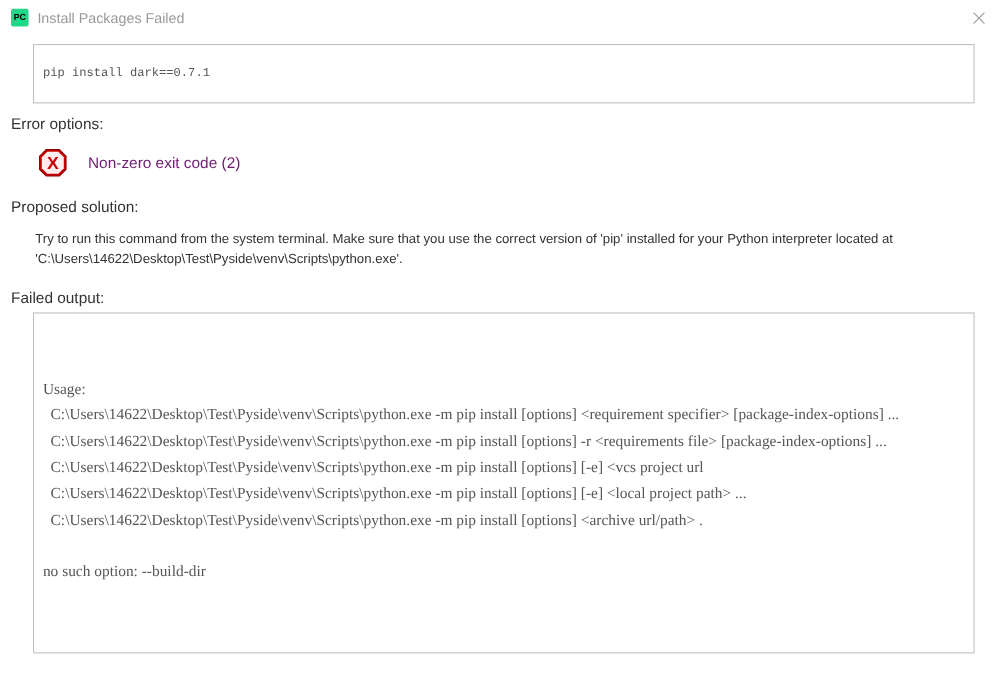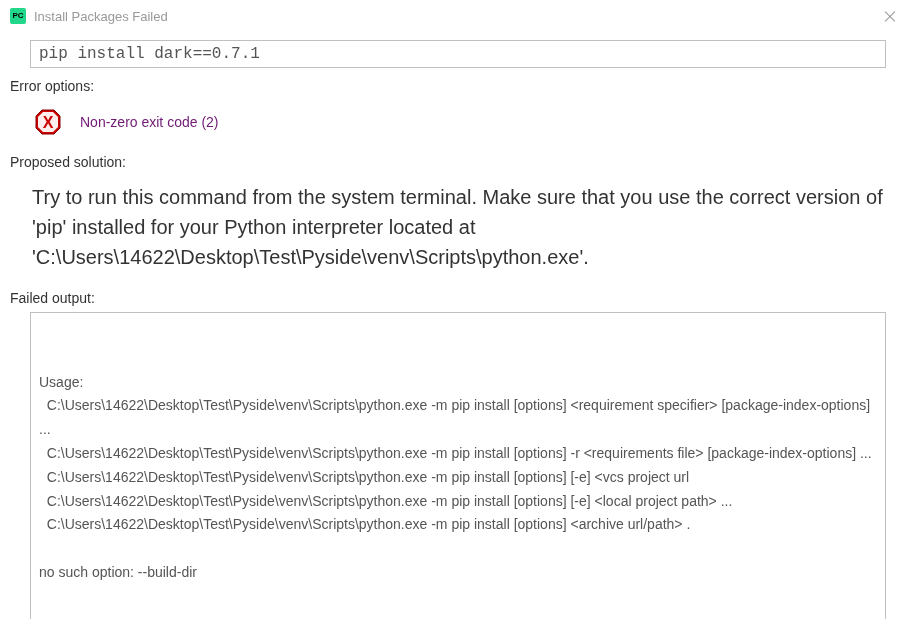--- a/index.html
+++ b/index.html
@@ -71,51 +71,51 @@
     .section-label {
       font-size: 14px;
       margin-bottom: 6px;
       margin-top: 10px;
     }
     .section-label:first-child {
       margin-top: 0;
     }
     .cmd-box {
       border: 1px solid #c0c0c0;
-      padding: 4px 8px;
+      padding: 20px 8px;
       font-family: "Courier New", monospace;
-      font-size: 16px;
+      font-size: 11px;
       margin: 0 20px 10px 20px;
       color: #555;
     }
     .error-row {
       display: flex;
       align-items: center;
       padding: 8px 0 8px 24px;
     }
     .error-icon {
       width: 28px;
       height: 28px;
       margin-right: 18px;
       position: relative;
     }
     .error-text {
       color: #701a75;
       font-size: 14px;
     }
     .solution-text {
       padding: 6px 22px 8px 22px;
-      font-size: 20px;
+      font-size: 12px;
       line-height: 1.5;
     }
     .output-box {
       border: 1px solid #c0c0c0;
       margin: 4px 20px 0 20px;
       padding: 10px 8px;
-      font-family: Liberation Sans, sans-serif;
+      font-family: Liberation Serif, serif;
       font-size: 14px;
       white-space: pre-wrap;
       line-height: 1.7;
       color: #555;
       height: 310px;
       overflow: hidden;
     }
   </style>
 </head>
 <body>

